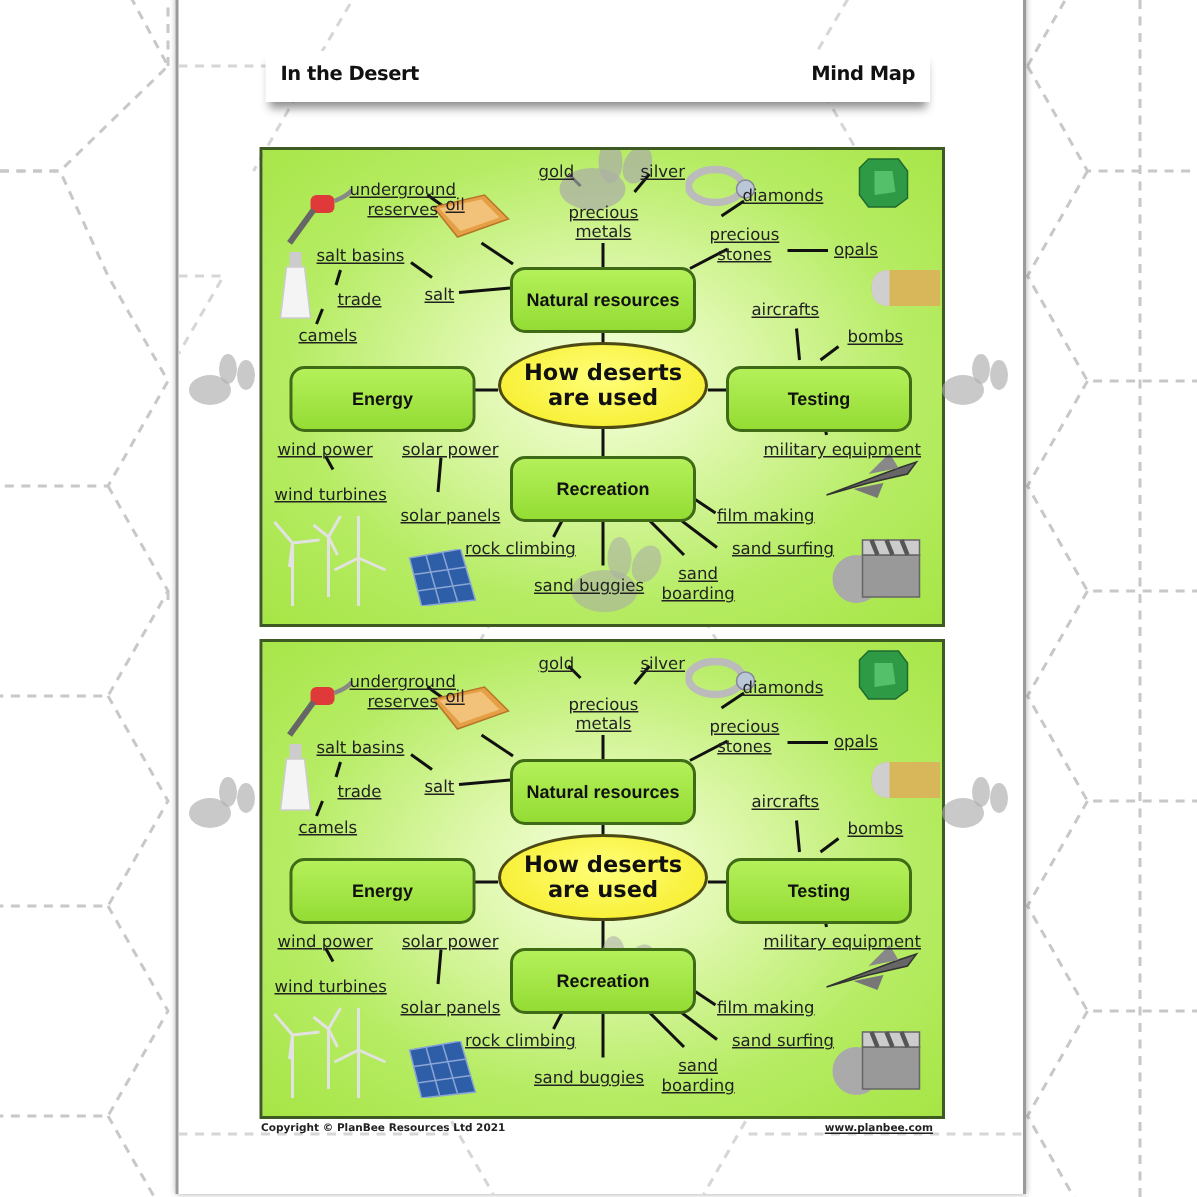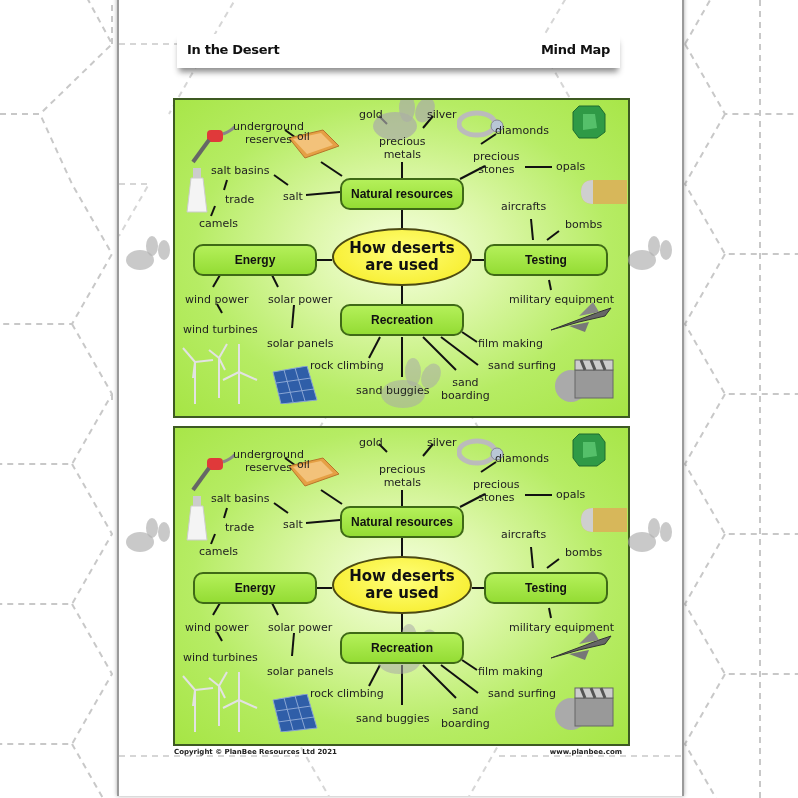--- a/index.html
+++ b/index.html
@@ -32,45 +32,45 @@
     position:absolute; left:54px; width:453px; height:316px;
     border:2px solid #3d5a22;
     background: radial-gradient(ellipse at 50% 48%, #f6ffe0 0%, #dcf7a8 30%, #b6ec64 65%, #a6e545 100%);
     overflow:hidden;
   }
   .card1 { top:102px; }
   .card2 { top:430px; }
   .card svg.lines { position:absolute; left:0; top:0; width:453px; height:316px; }
 
   .node {
-    position:absolute; height:32px; border:2px solid #3f6a16; border-radius:10px;
+    position:absolute; height:44px; border:2px solid #3f6a16; border-radius:10px;
     background: linear-gradient(#b4f05a, #94dc34);
     display:flex; align-items:center; justify-content:center;
     font-family:"Liberation Sans", sans-serif; font-weight:bold; font-size:12px; color:#111;
     box-sizing:border-box;
   }
   .center {
     position:absolute; left:157px; top:128px; width:140px; height:58px;
     border:2px solid #4c4a12; border-radius:50%;
     background: radial-gradient(ellipse at 50% 40%, #ffff7a, #f5ea1f);
     display:flex; flex-direction:column; align-items:center; justify-content:center;
     font-family:"DejaVu Sans", sans-serif; font-weight:bold; font-size:15px; line-height:17px; color:#111;
     box-sizing:border-box;
   }
   .lbl {
     position:absolute; font-family:"DejaVu Sans", sans-serif; font-size:11px; color:#222;
-    text-align:center; line-height:13px; white-space:nowrap;
+    text-align:center; line-height:13px; white-space:nowrap;text-decoration:underline;
   }
   .pic { position:absolute; }
   .footer-left, .footer-right {
     position:absolute; top:752px; font-family:"DejaVu Sans", sans-serif; font-weight:bold;
     font-size:7px; color:#222;
   }
   .footer-left { left:55px; }
-  .footer-right { right:60px; }
+  .footer-right { right:60px;text-decoration:underline; }
   .bee { position:absolute; opacity:0.9; }
 </style>
 </head>
 <body>
 
 <svg class="bg-hex" viewBox="0 0 798 798">
   <g fill="none" stroke="#c8c8c8" stroke-width="2" stroke-dasharray="6,5">
     <path d="M0 114 H40 L112 44 L72 -30"></path>
     <path d="M0 114 H40 L72 184 L112 254 L72 324 H0"></path>
     <path d="M112 44 V-10"></path>

